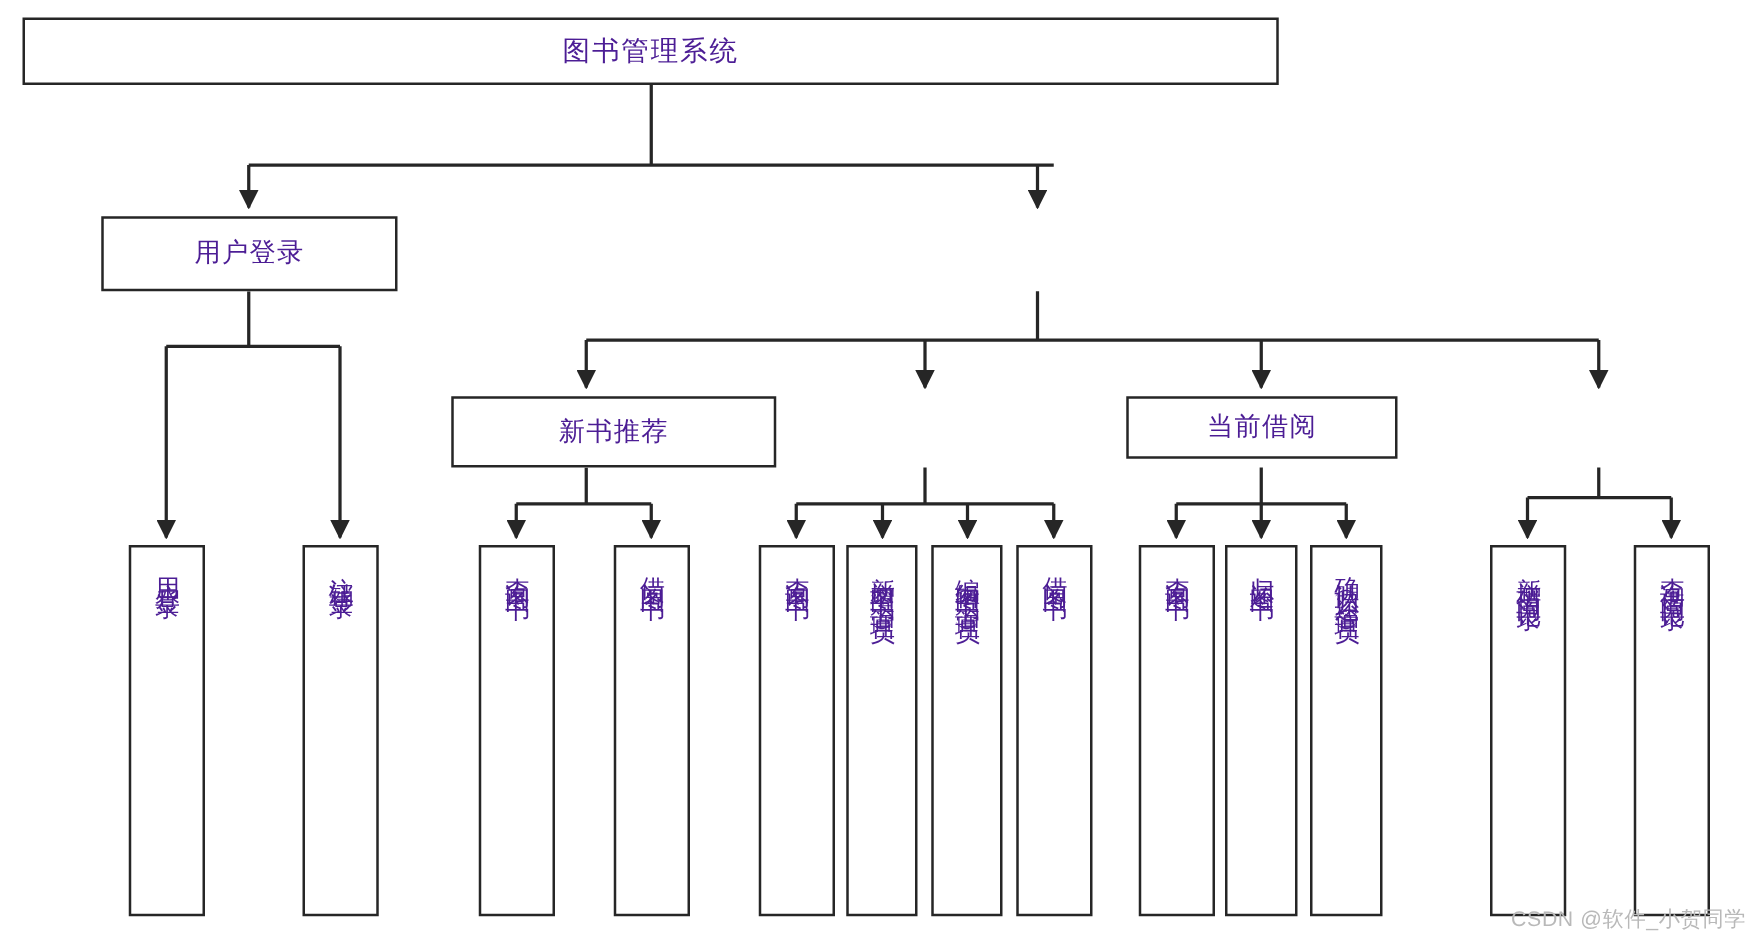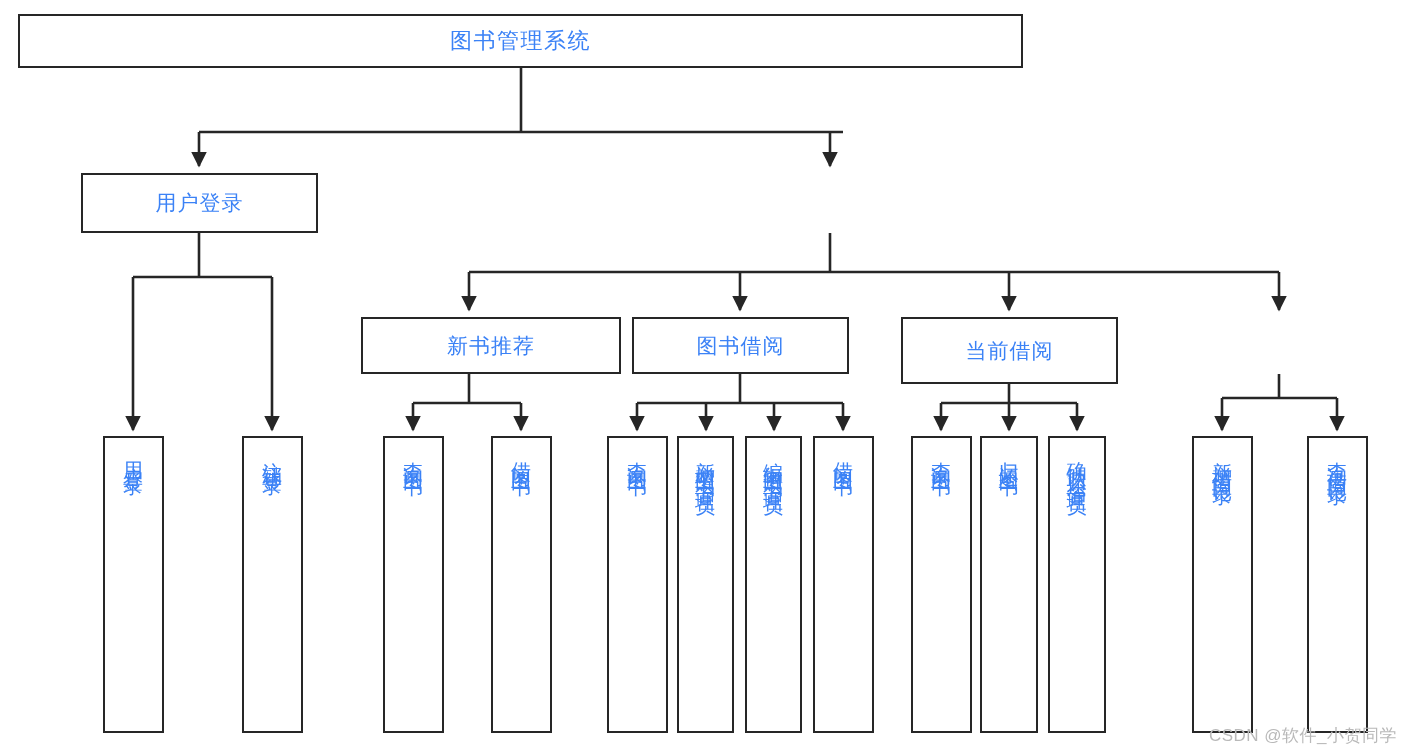--- a/index.html
+++ b/index.html
@@ -26,21 +26,21 @@
     height: 747px;
   }
   .node {
     position: absolute;
     box-sizing: border-box;
     border: 2px solid #262626;
     background: #ffffff;
     display: flex;
     align-items: center;
     justify-content: center;
-    color: #3b82f6;
+    color: #4c1d95;
     z-index: 2;
   }
   .node-label {
     display: block;
     text-align: center;
     line-height: 1.12;
     white-space: nowrap;
   }
   
   .node.horiz .node-label {
@@ -138,25 +138,22 @@
 
   <div class="node horiz" style="left:81px; top:173px; width:237px; height:60px;">
     <span class="node-label">用户登录</span>
   </div>
 
 
   <div class="node horiz" style="left:361px; top:317px; width:260px; height:57px;">
     <span class="node-label">新书推荐</span>
   </div>
 
-  <div class="node horiz" style="left:632px; top:317px; width:217px; height:57px;">
-    <span class="node-label">图书借阅</span>
-  </div>
-
-  <div class="node horiz" style="left:901px; top:317px; width:217px; height:67px;">
+
+  <div class="node horiz" style="left:901px; top:317px; width:217px; height:50px;">
     <span class="node-label">当前借阅</span>
   </div>
 
 
   <div class="node vert" style="left:103px; top:436px; width:61px; height:297px;">
     <span class="node-label">用户登录</span>
   </div>
 
   <div class="node vert" style="left:242px; top:436px; width:61px; height:297px;">
     <span class="node-label">注销登录</span>

